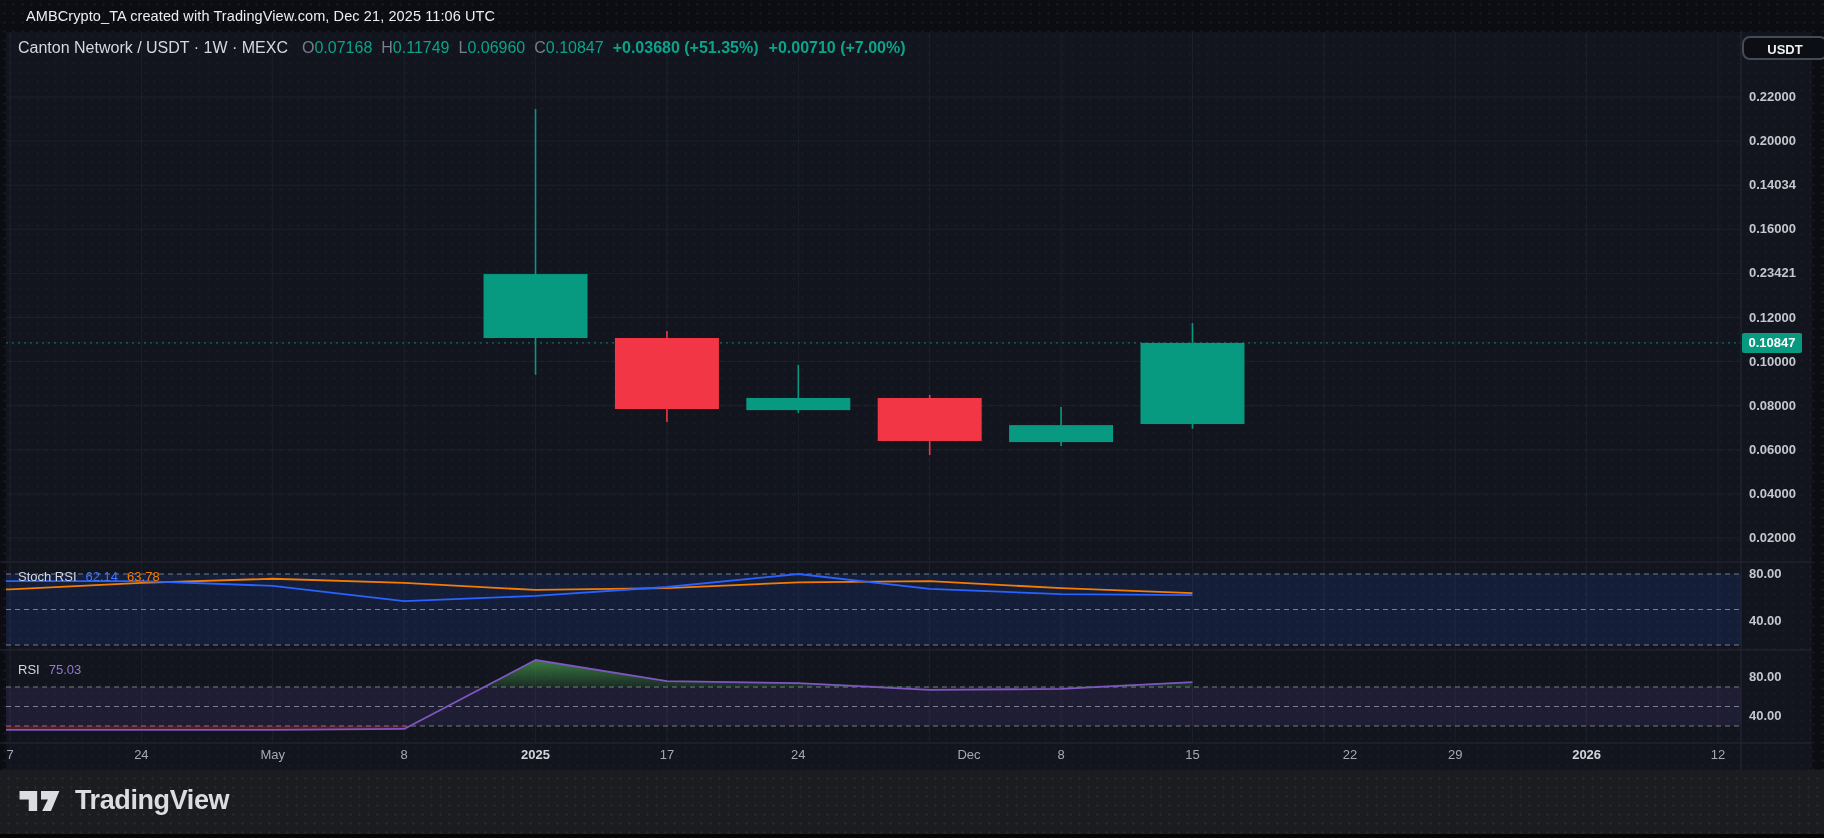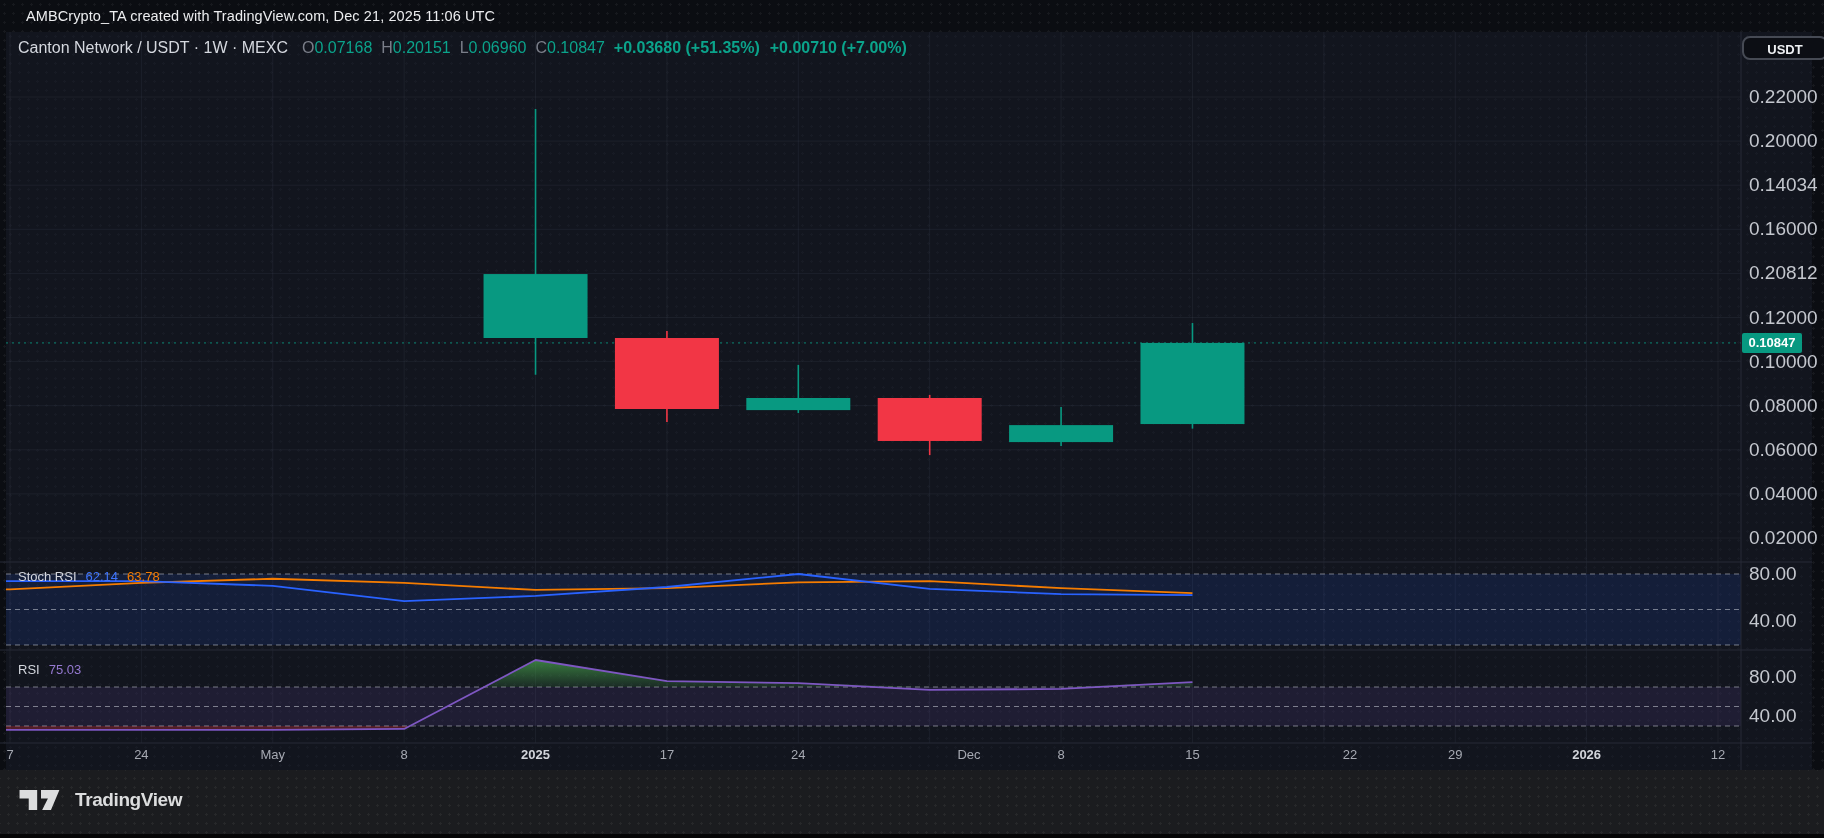--- a/index.html
+++ b/index.html
@@ -14,36 +14,36 @@
   .overlay{position:absolute;z-index:3;}
   .symbol-row{left:18px;top:39px;display:flex;align-items:baseline;font-size:16px;white-space:nowrap;}
   .symbol-row .title{color:#d5d8df;margin-right:14px;}
   .fld{margin-right:9px;}
   .fld .lt{color:#7a7e89;}
   .fld .vl{color:#0ba38b;}
   .chg{color:#0ba38b;margin-right:10px;font-weight:bold;}
   .chg:first-of-type{margin-left:2px;}
   .usdt-btn{left:1742px;top:36px;width:86px;height:24px;border:2px solid #464a54;border-radius:8px;
        background:#0c0e14;color:#eef0f3;font-size:13px;font-weight:700;text-align:center;line-height:24px;box-sizing:border-box;cursor:pointer;}
-  .tick{position:absolute;left:1749px;height:16px;line-height:16px;font-size:19px;color:#c4c7ce;z-index:3;}
+  .tick{position:absolute;left:1749px;height:16px;line-height:16px;font-size:13px;color:#c4c7ce;z-index:3;font-weight:bold;}
   .tlabel{position:absolute;top:746px;height:18px;line-height:18px;font-size:13px;color:#a6a9b2;transform:translateX(-50%);z-index:3;}
   .tlabel.bold{font-weight:700;color:#d2d4da;}
   .price-tag{left:1742px;top:333px;width:60px;height:20px;background:#089981;border-radius:2px;
        color:#fff;font-size:13px;font-weight:700;text-align:center;line-height:20px;}
   .ind-row{display:flex;align-items:baseline;font-size:13px;white-space:nowrap;gap:9px;}
   .ind-row .ind-title{color:#d3d6dd;}
   .stoch-row{left:18px;top:569px;}
   .rsi-row{left:18px;top:662px;}
   .kval{color:#3d74ff;}
   .dval{color:#f57c00;}
   .rsival{color:#9579d1;}
   .footer{position:absolute;left:0;top:770px;width:1824px;height:64px;
        background:radial-gradient(circle,rgba(255,255,255,0.05) 1px,transparent 1.4px) 4px 4px/9px 9px,#1b1c1f;z-index:4;}
   .brand{display:flex;align-items:center;gap:11px;margin:15px 0 0 18px;}
-  .brand .mark{color:#dcddde;font-size:19px;font-weight:700;letter-spacing:-0.4px;}
+  .brand .mark{color:#dcddde;font-size:27px;font-weight:700;letter-spacing:-0.4px;}
   .bottom-black{position:absolute;left:0;top:834px;width:1824px;height:4px;background:#050506;z-index:5;}
 </style>
 </head>
 <body>
 
 <div class="app">
 
   <div class="topbar">
     <span>AMBCrypto_TA created with TradingView.com, Dec 21, 2025 11:06 UTC</span>
   </div>
@@ -111,36 +111,36 @@
       <line x1="0" y1="562" x2="1812" y2="562" stroke="#262b36" stroke-width="1"></line>
       <line x1="0" y1="650" x2="1812" y2="650" stroke="#262b36" stroke-width="1"></line>
       <line x1="0" y1="743" x2="1812" y2="743" stroke="#262b36" stroke-width="1"></line>
       <line x1="1741" y1="32" x2="1741" y2="770" stroke="#262b36" stroke-width="1"></line>
     </svg>
 
   <div class="overlay symbol-row">
     <span class="title">Canton Network / USDT · 1W · MEXC</span>
     <span id="ohlc-fields" style="display:flex;">
         <span class="fld"><span class="lt">O</span><span class="vl">0.07168</span></span>
-        <span class="fld"><span class="lt">H</span><span class="vl">0.20151</span></span>
+        <span class="fld"><span class="lt">H</span><span class="vl">0.11749</span></span>
         <span class="fld"><span class="lt">L</span><span class="vl">0.06960</span></span>
         <span class="fld"><span class="lt">C</span><span class="vl">0.10847</span></span>
       </span>
     <span class="chg">+0.03680 (+51.35%)</span>
     <span class="chg">+0.00710 (+7.00%)</span>
   </div>
 
   <div class="overlay usdt-btn">USDT</div>
 
   <div id="price-axis">
       <div class="tick" style="top: 89px;">0.22000</div>
       <div class="tick" style="top: 133.1px;">0.20000</div>
       <div class="tick" style="top: 177.2px;">0.14034</div>
       <div class="tick" style="top: 221.3px;">0.16000</div>
-      <div class="tick" style="top: 265.4px;">0.20812</div>
+      <div class="tick" style="top: 265.4px;">0.23421</div>
       <div class="tick" style="top: 309.5px;">0.12000</div>
       <div class="tick" style="top: 353.6px;">0.10000</div>
       <div class="tick" style="top: 397.7px;">0.08000</div>
       <div class="tick" style="top: 441.8px;">0.06000</div>
       <div class="tick" style="top: 485.9px;">0.04000</div>
       <div class="tick" style="top: 530px;">0.02000</div>
       <div class="tick" style="top: 566px;">80.00</div>
       <div class="tick" style="top: 613.333px;">40.00</div>
       <div class="tick" style="top: 669.25px;">80.00</div>
       <div class="tick" style="top: 708.25px;">40.00</div>

